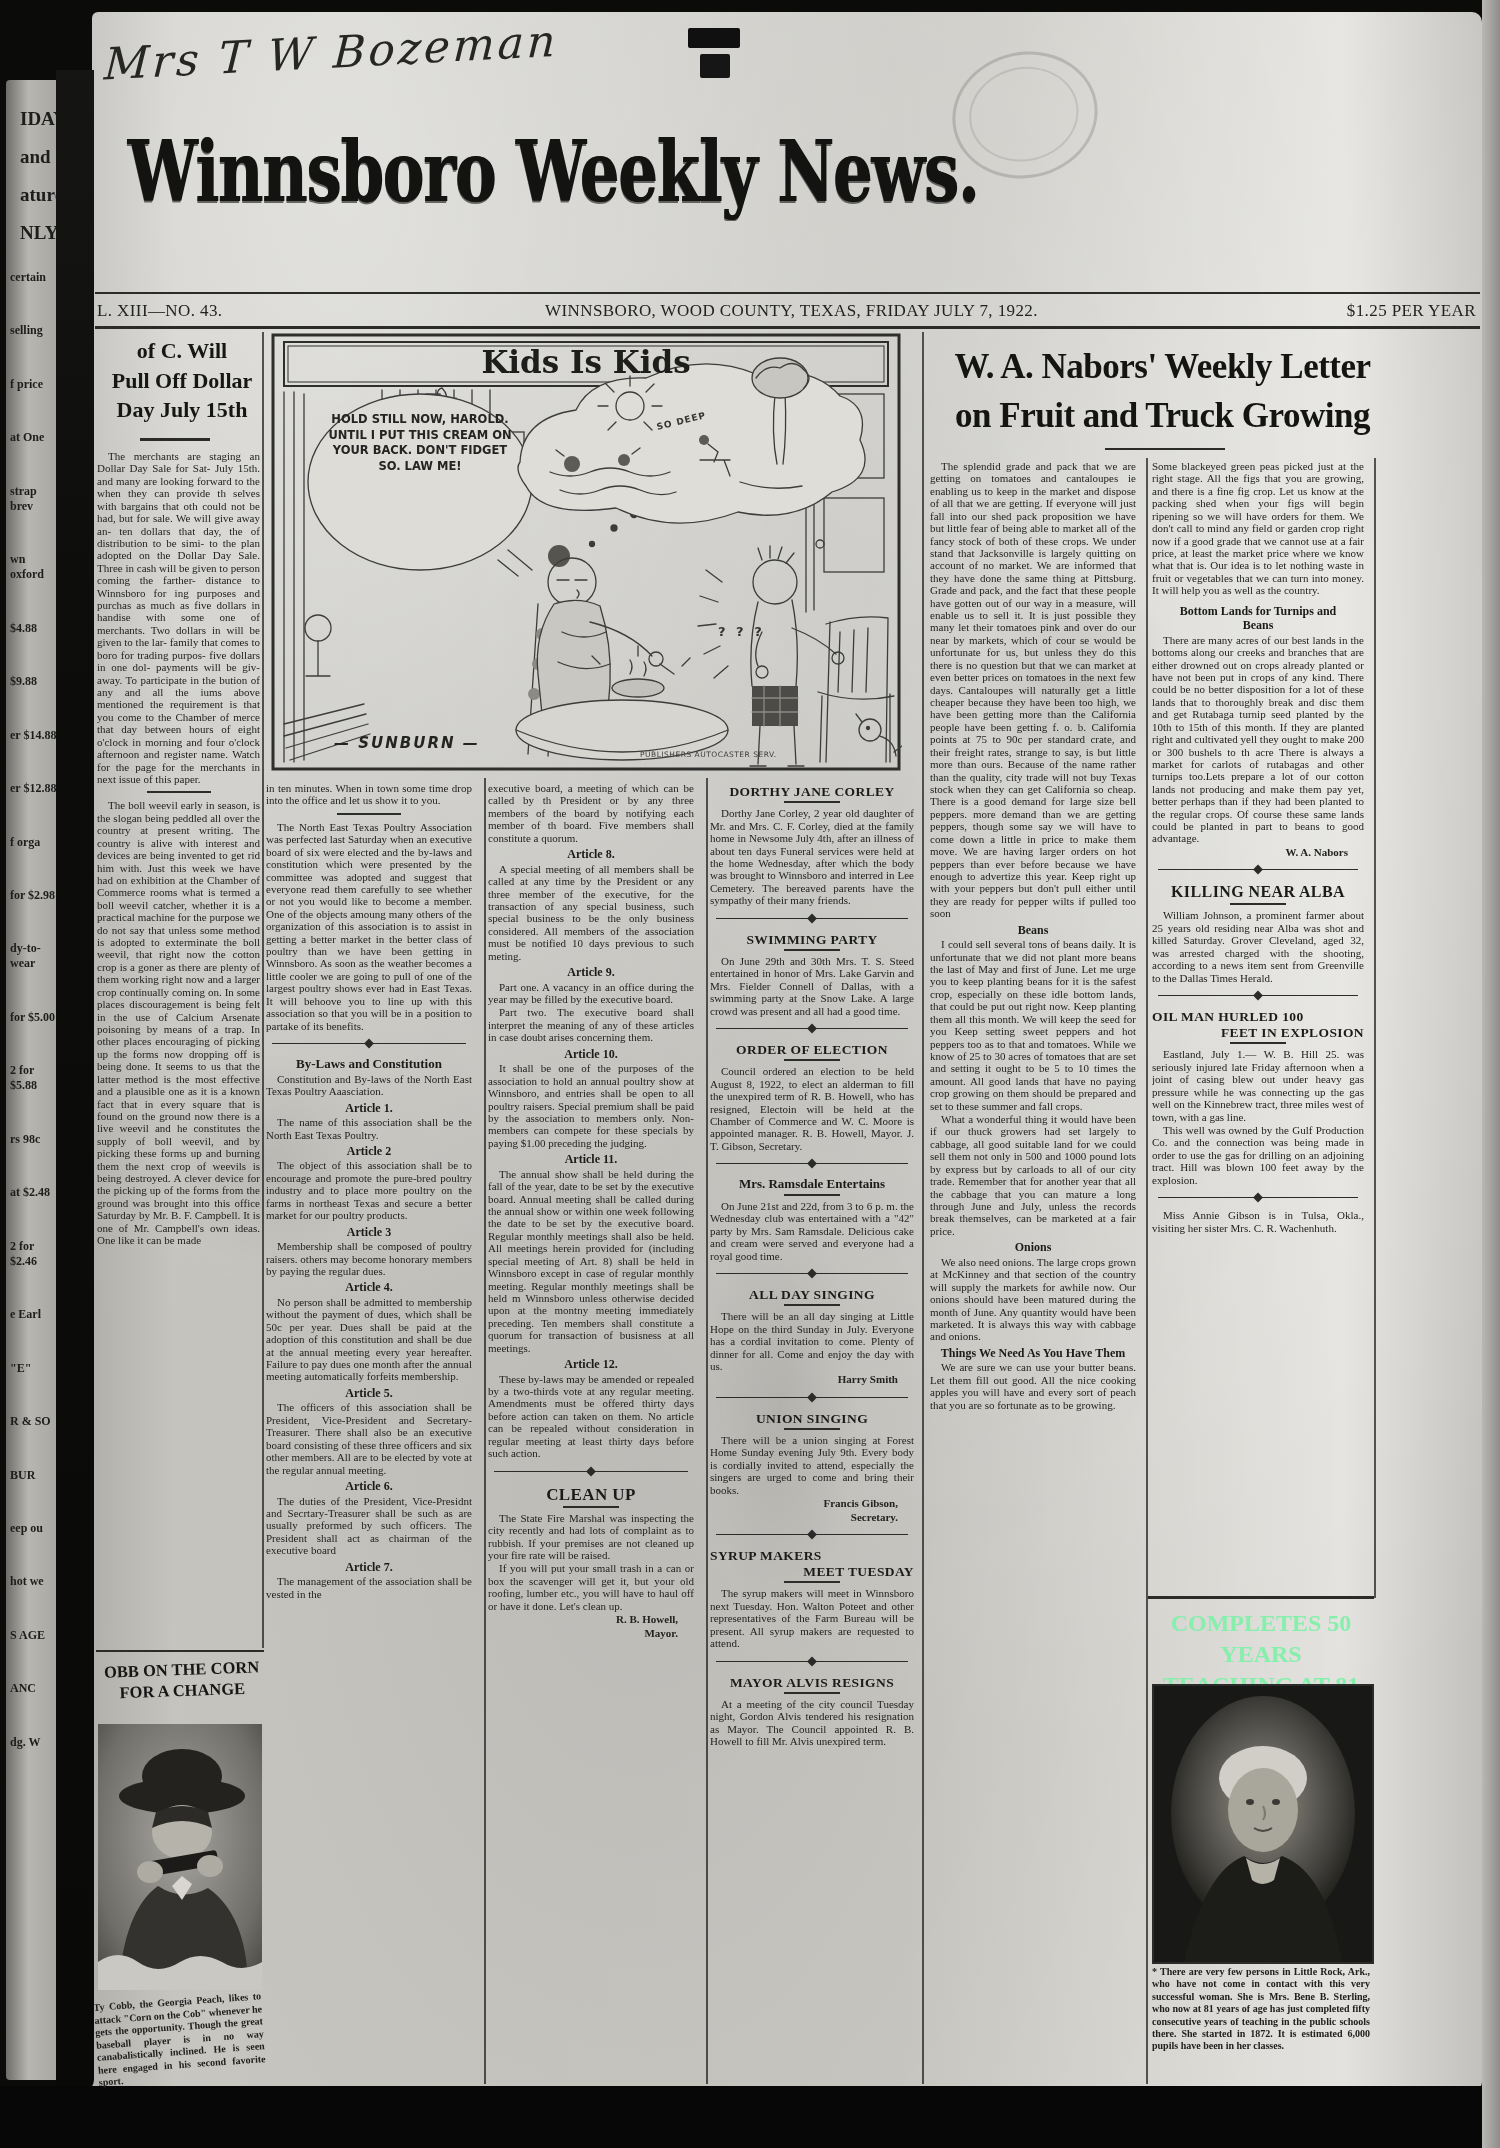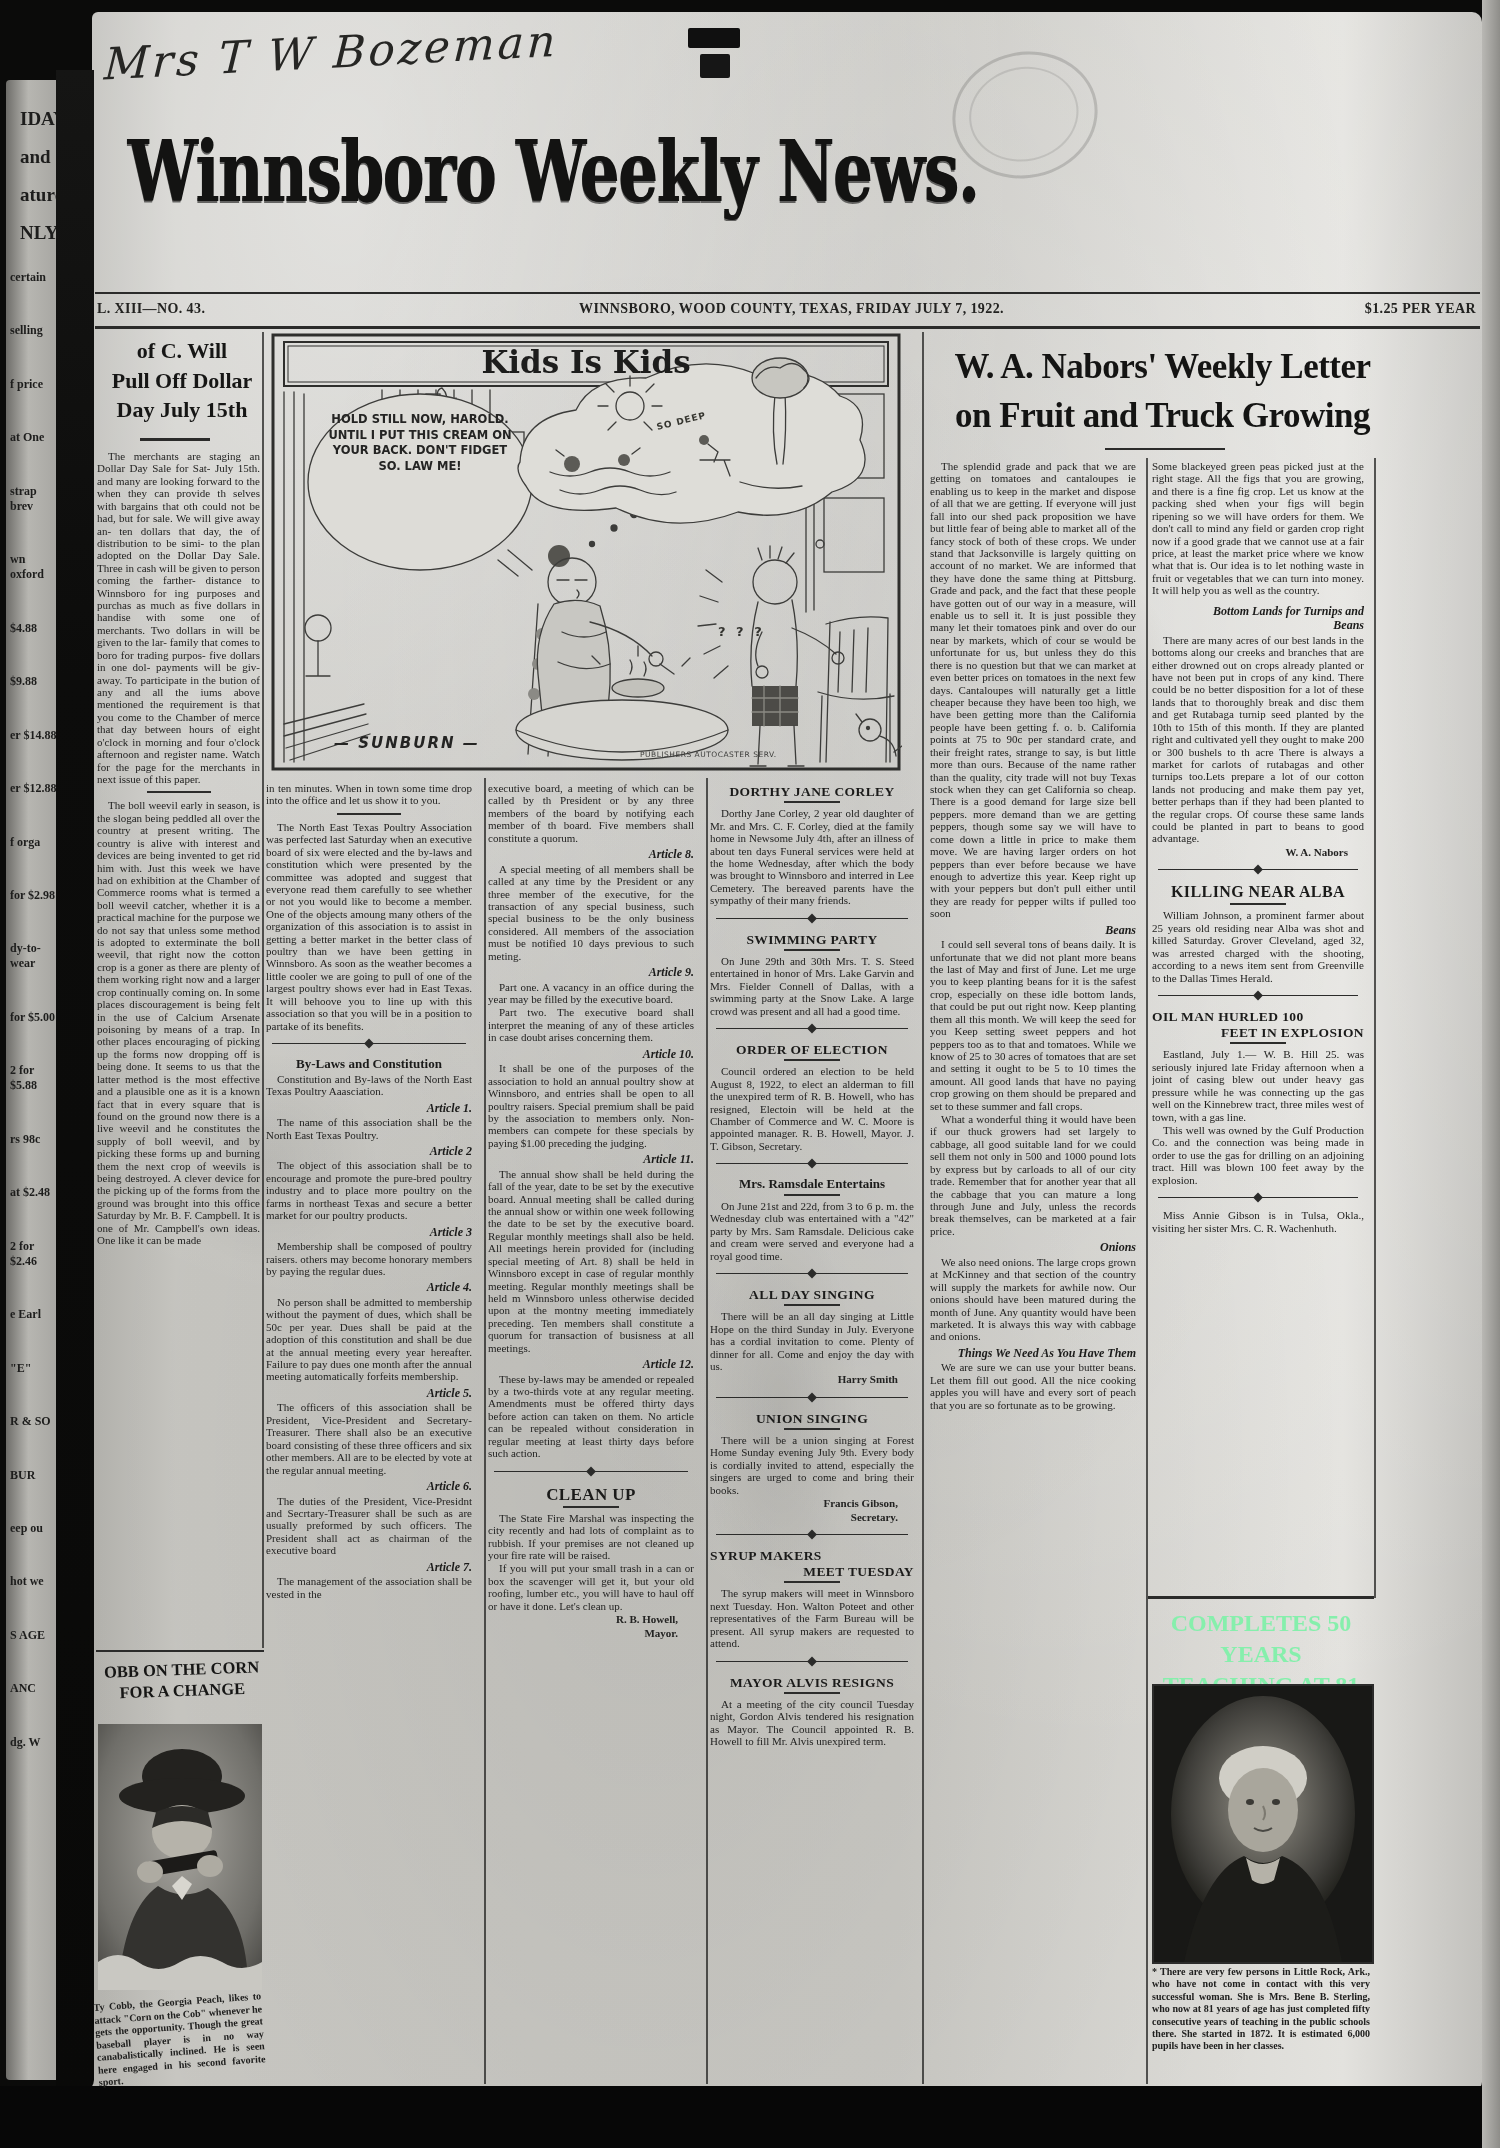--- a/index.html
+++ b/index.html
@@ -56,38 +56,38 @@
   .masthead{
     position:absolute;left:88px;top:122px;width:930px;height:110px;
     text-align:center;font-family:"DejaVu Serif",serif;font-weight:bold;
     font-size:64px;color:#131312;white-space:nowrap;
     transform:scaleY(1.32) scaleX(.97);transform-origin:50% 0;
     text-shadow:1px 0 0 #131312, 0 1px 0 rgba(19,19,18,.6);
     letter-spacing:-1px;
   }
   .hline{position:absolute;background:#2b2b2a;}
   .dateline-row{position:absolute;left:95px;top:299px;width:1385px;height:24px;
-    font-weight:bold;font-size:14px;color:#222220;letter-spacing:.4px;}
+    font-weight:normal;font-size:17px;color:#222220;letter-spacing:.4px;}
   .dateline-row .vol{position:absolute;left:2px;top:2px;}
   .dateline-row .center{position:absolute;left:0;right:0;top:2px;text-align:center;padding-left:8px;}
   .dateline-row .price{position:absolute;right:4px;top:2px;}
   
   .vrule{position:absolute;width:2px;background:rgba(35,35,33,.75);}
   
   .col{
     position:absolute;overflow:hidden;
     font-family:"Liberation Serif",serif;font-size:11px;line-height:1.13;
     color:#232322;text-align:justify;
   }
   .col p{margin:0 0 1px;text-indent:11px;}
   .col p.noind{text-indent:0;}
   .caps-head{font-weight:bold;font-size:13.5px;text-align:center;margin:8px 0 1px;
     letter-spacing:.4px;text-indent:0;color:#1b1b1a;}
   .mixed-head{font-weight:bold;font-size:13px;text-align:center;margin:8px 0 1px;text-indent:0;color:#1b1b1a;}
-  .small-head{font-weight:bold;font-size:12px;text-align:right;margin:4px 0 1px;text-indent:0;color:#1b1b1a;font-style:italic;}
+  .small-head{font-weight:bold;font-size:12px;text-align:center;margin:4px 0 1px;text-indent:0;color:#1b1b1a;}
   .subrule{width:56px;border-top:2px solid #2c2c2b;margin:2px auto 4px;}
   .dashrule{width:64px;border-top:2px solid #2c2c2b;margin:6px auto;}
   .orn{height:11px;position:relative;margin:6px 6px;}
   .orn .bar{position:absolute;top:5px;left:0;right:0;border-top:1.5px solid #2b2b2a;}
   .orn .di{position:absolute;left:50%;top:2px;width:7px;height:7px;background:#2b2b2a;
     transform:translateX(-50%) rotate(45deg);}
   .sig{text-align:right;padding-right:16px;text-indent:0;font-weight:bold;}
   .stag-left{text-align:left;}
   .stag-right{text-align:right;}
   

